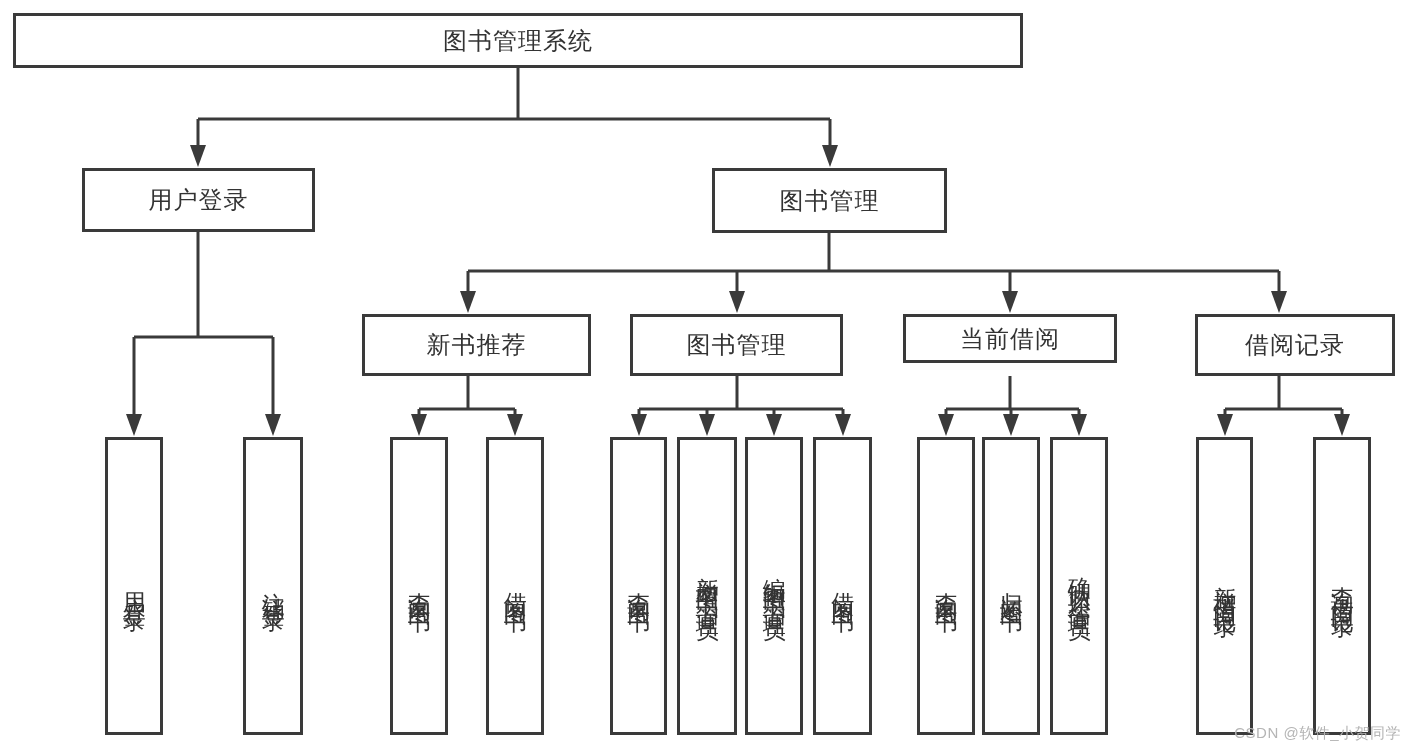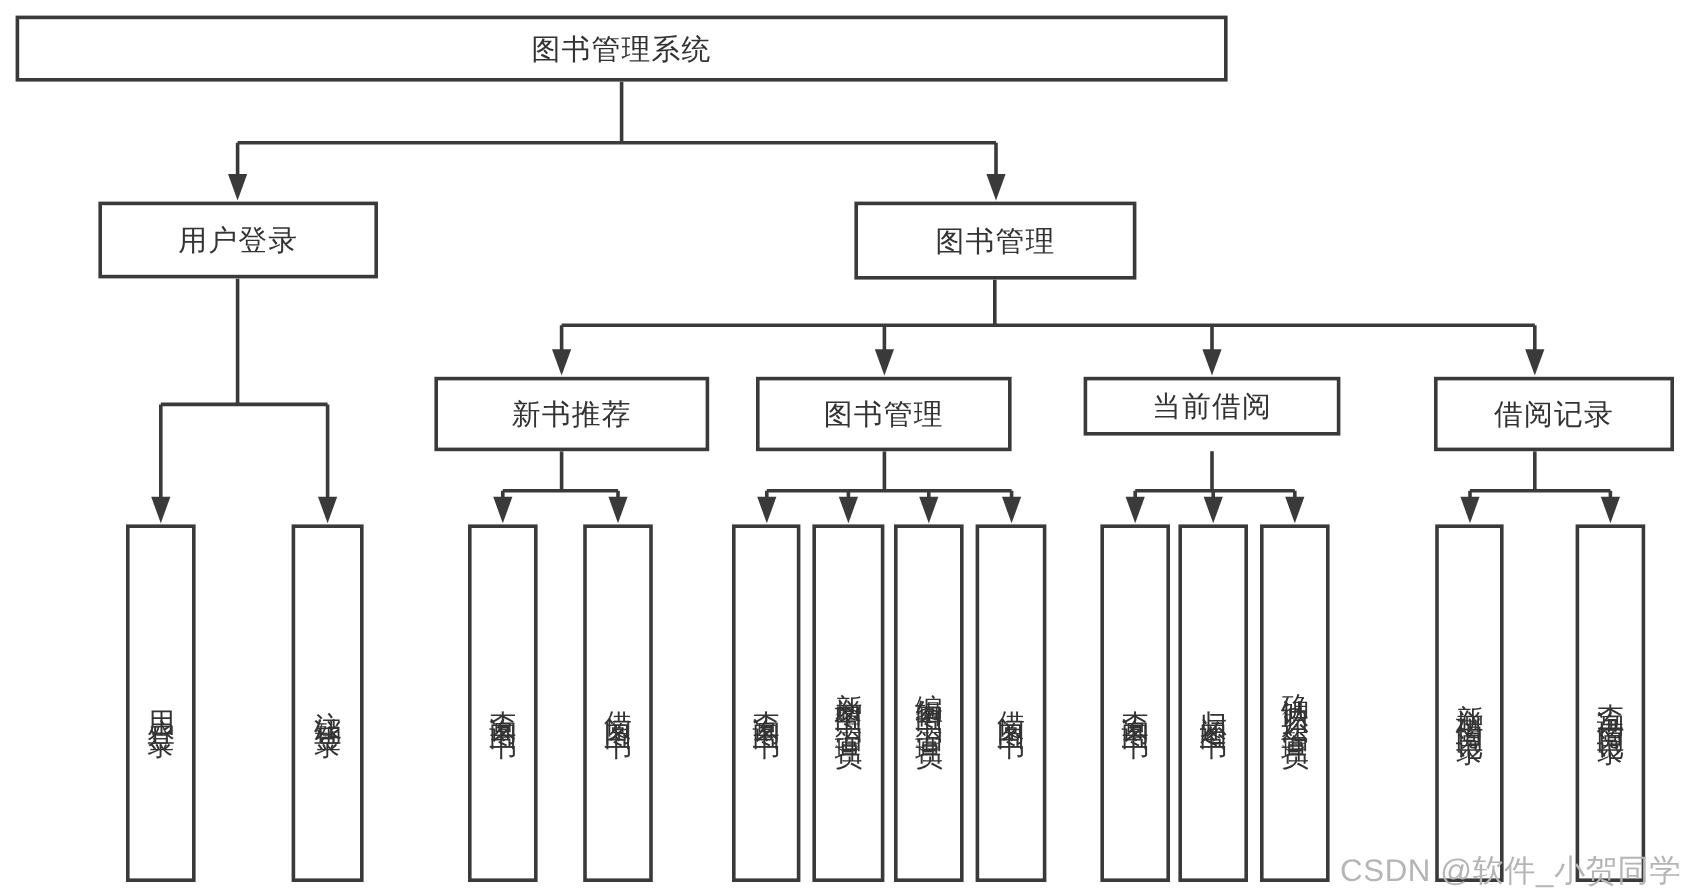--- a/index.html
+++ b/index.html
@@ -34,21 +34,21 @@
   }
   #connectors {
     position: absolute;
     left: 0; top: 0;
     z-index: 1;
   }
   #watermark {
     position: absolute;
     right: 4px;
     bottom: 4px;
-    font-size: 26px;
+    font-size: 15px;
     color: #b5b5b5;
     letter-spacing: 0.5px;
     z-index: 5;
     white-space: nowrap;
   }
 </style>
 </head>
 <body>
 
 <div id="canvas">

